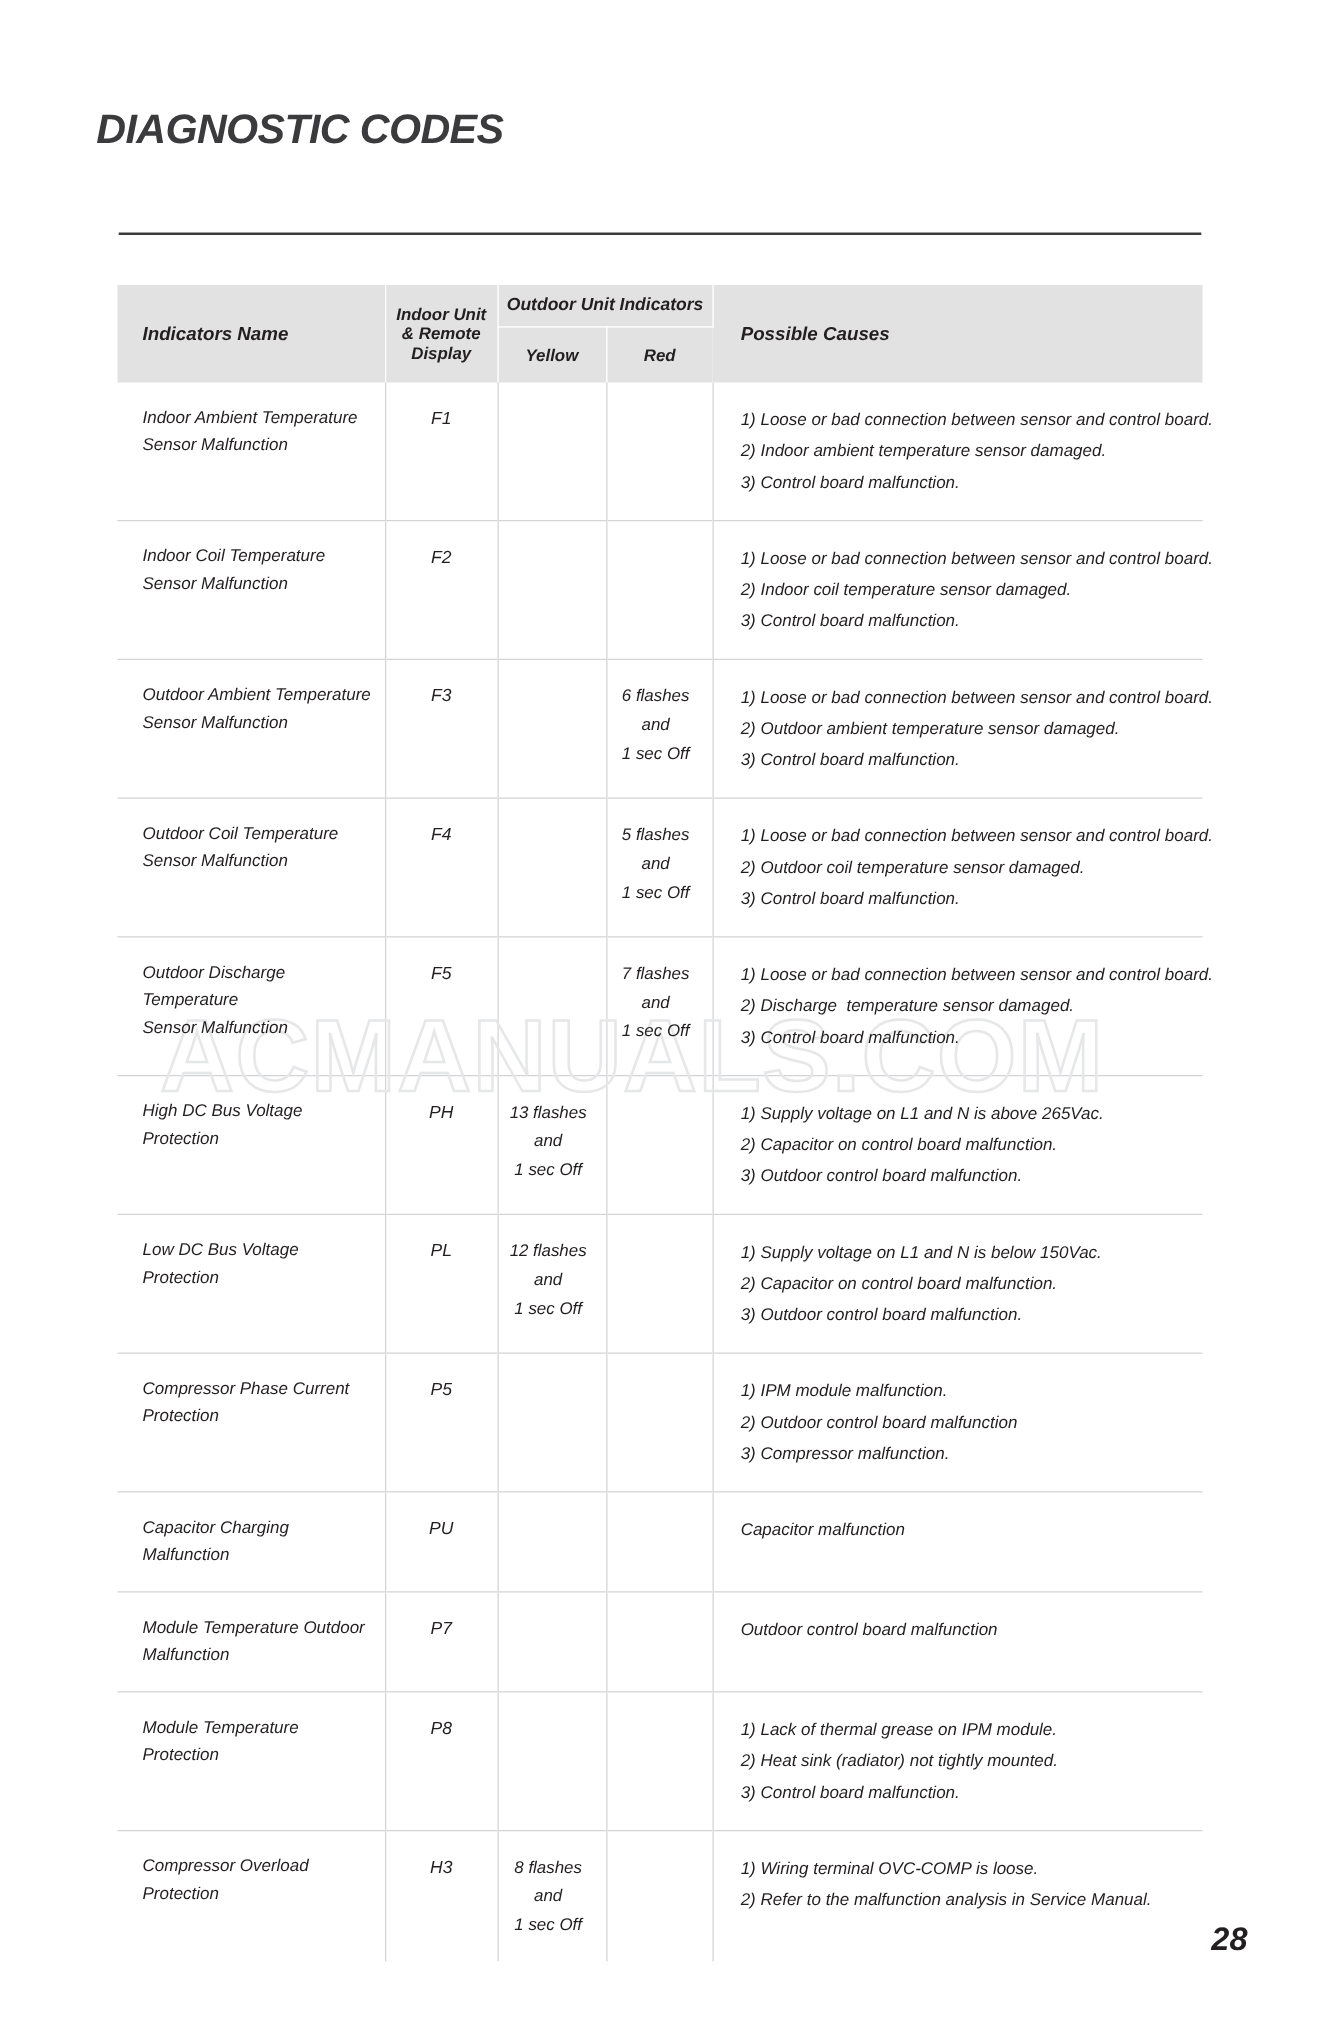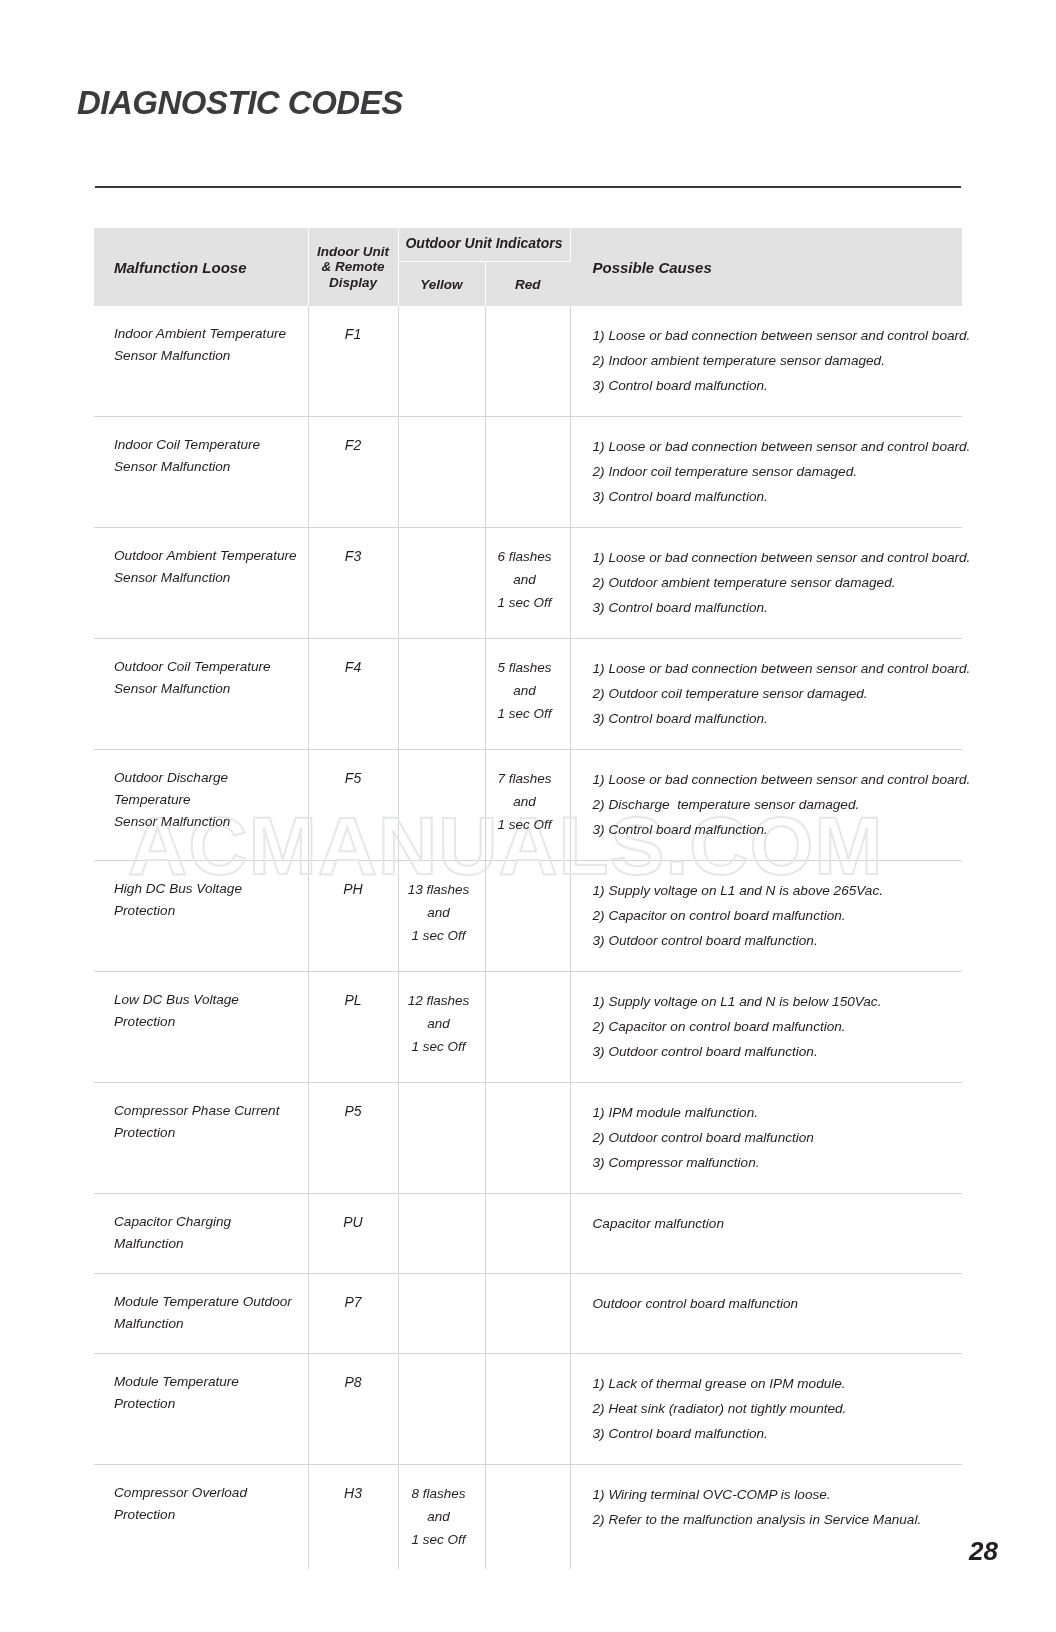--- a/index.html
+++ b/index.html
@@ -200,21 +200,21 @@
     <table class="codes">
       <colgroup>
         <col class="c-name">
           <col class="c-display">
           <col class="c-yellow">
           <col class="c-red">
           <col class="c-causes">
       </colgroup>
       <thead>
         <tr>
-          <th class="h-name" rowspan="2">Malfunction Loose</th>
+          <th class="h-name" rowspan="2">Indicators Name</th>
           <th class="h-display" rowspan="2">
               <span style="display: block;">Indoor Unit</span>
               <span style="display: block;">&amp; Remote</span>
               <span style="display: block;">Display</span>
             </th>
           <th class="h-outdoor" colspan="2">Outdoor Unit Indicators</th>
           <th class="h-causes" rowspan="2">Possible Causes</th>
         </tr>
         <tr>
           <th class="h-sub">Yellow</th>

